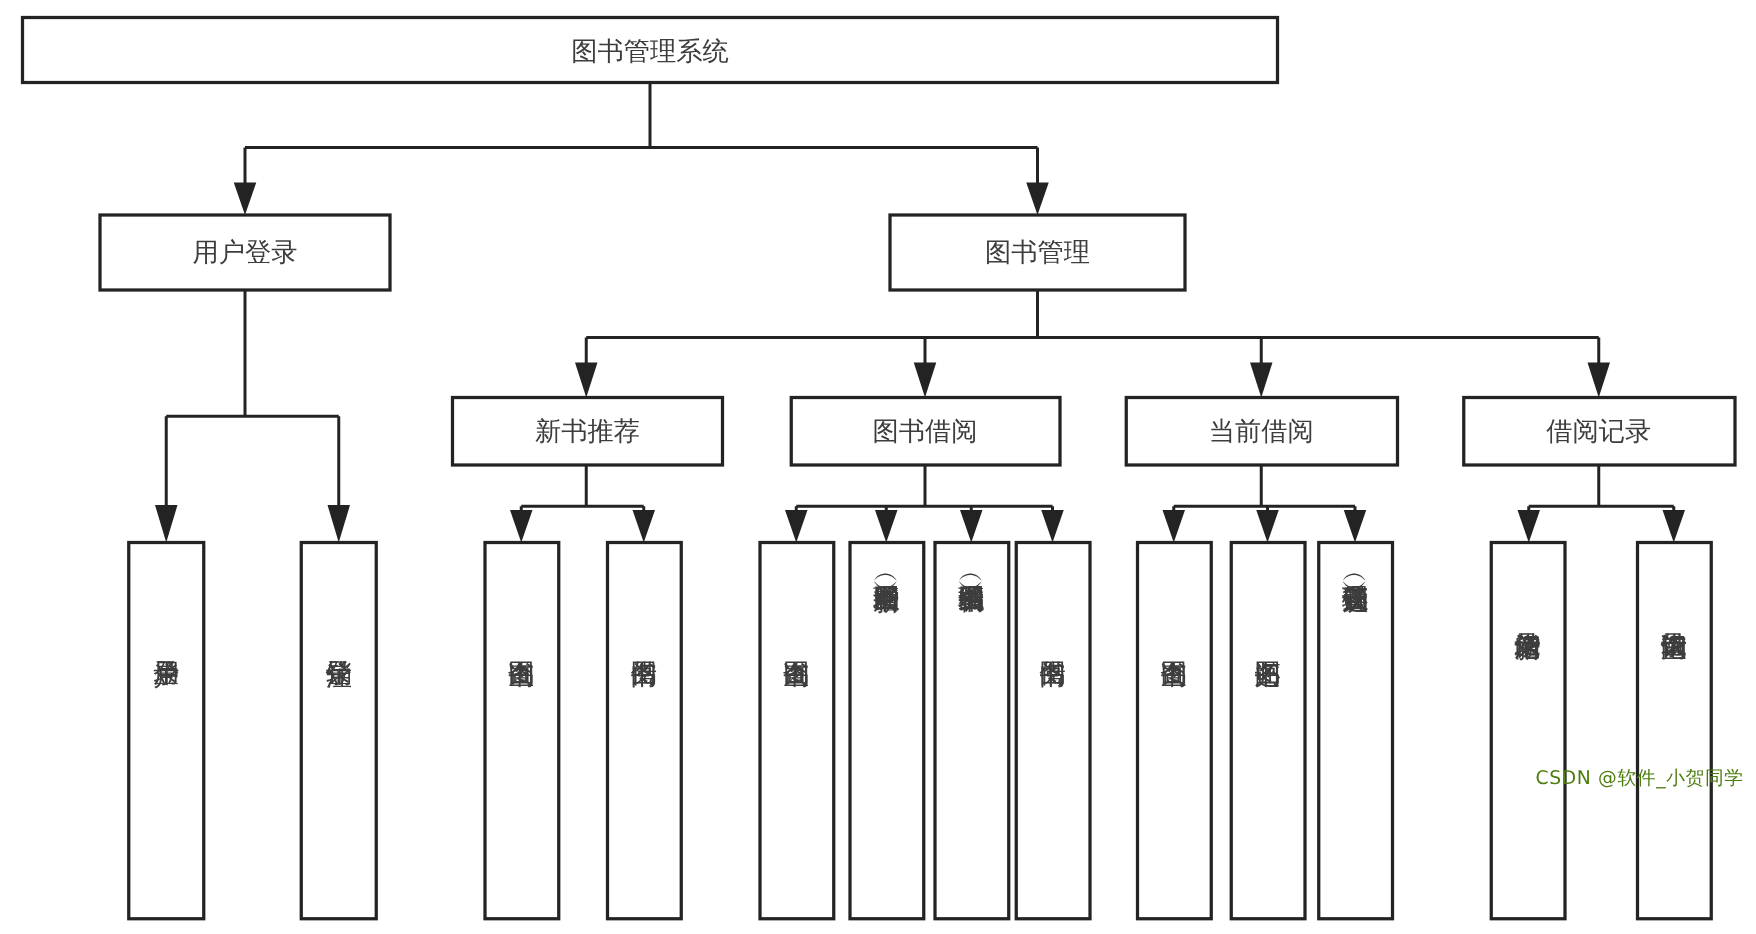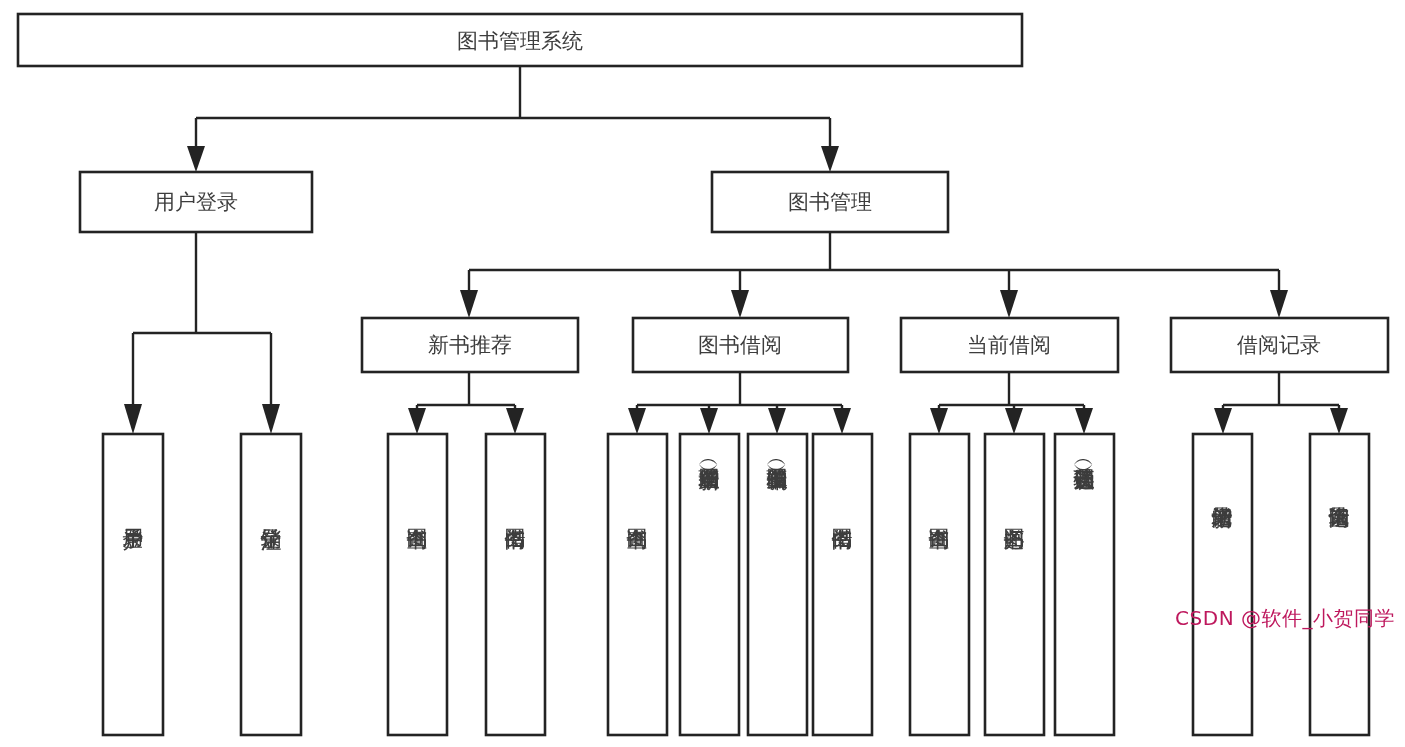--- a/index.html
+++ b/index.html
@@ -53,22 +53,22 @@
     fill: #3d3d3d;
     font-family: "DejaVu Sans", "Liberation Sans", sans-serif;
     font-size: 21px;
     text-anchor: middle;
   }
   .watermark {
     position: absolute;
     right: 10px;
     bottom: 6px;
     font-family: "DejaVu Sans", "Liberation Sans", sans-serif;
-    font-size: 20px;
-    color: #be185d;
+    font-size: 15px;
+    color: #4d7c0f;
     letter-spacing: 0.5px;
     white-space: nowrap;
     user-select: none;
   }
 </style>
 </head>
 <body>
 
 <div id="diagram-root">
 

